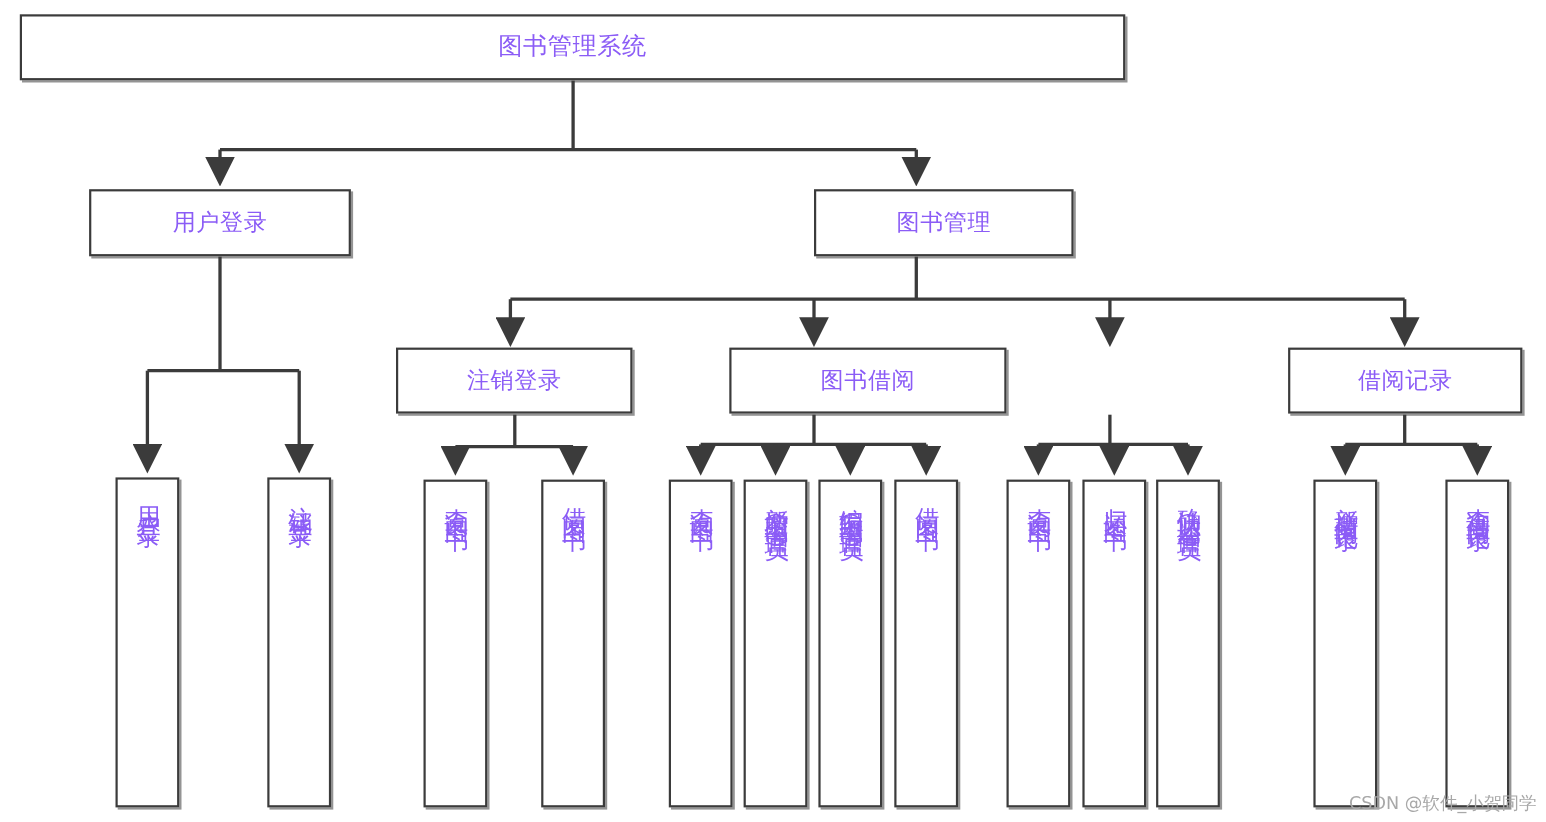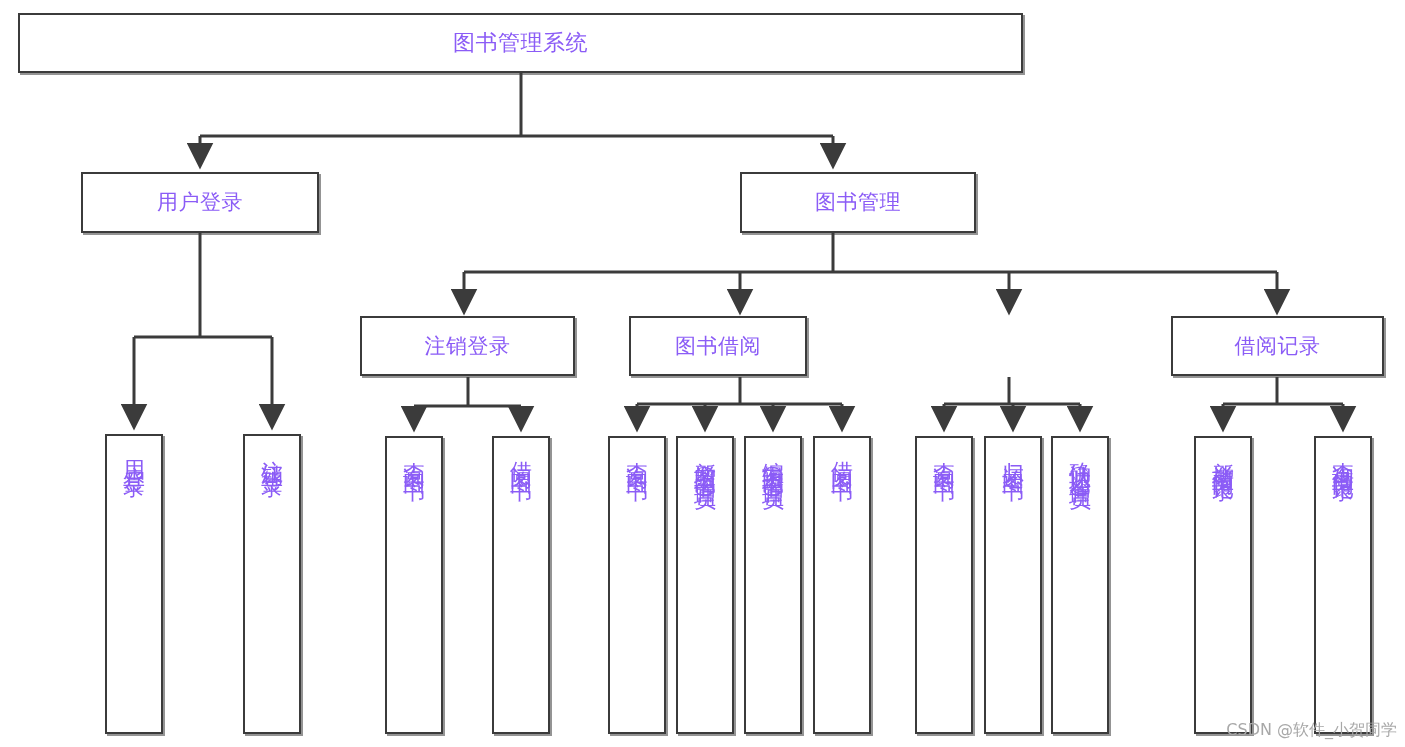--- a/index.html
+++ b/index.html
@@ -139,21 +139,21 @@
   <div class="node horiz" style="left:81px; top:172px; width:238px; height:61px;">
     <span class="label">用户登录</span>
   </div>
   <div class="node horiz" style="left:740px; top:172px; width:236px; height:61px;">
     <span class="label">图书管理</span>
   </div>
 
   <div class="node horiz" style="left:360px; top:316px; width:215px; height:60px;">
     <span class="label">注销登录</span>
   </div>
-  <div class="node horiz" style="left:629px; top:316px; width:178px; height:60px;">
+  <div class="node horiz" style="left:663px; top:316px; width:252px; height:60px;">
     <span class="label">图书借阅</span>
   </div>
   <div class="node horiz" style="left:1171px; top:316px; width:213px; height:60px;justify-content:center;">
     <span class="label">借阅记录</span>
   </div>
 
   <div class="node vert" style="left:105px; top:434px; width:58px; height:300px;">
     <span class="label">用户登录</span>
   </div>
   <div class="node vert" style="left:243px; top:434px; width:58px; height:300px;">

